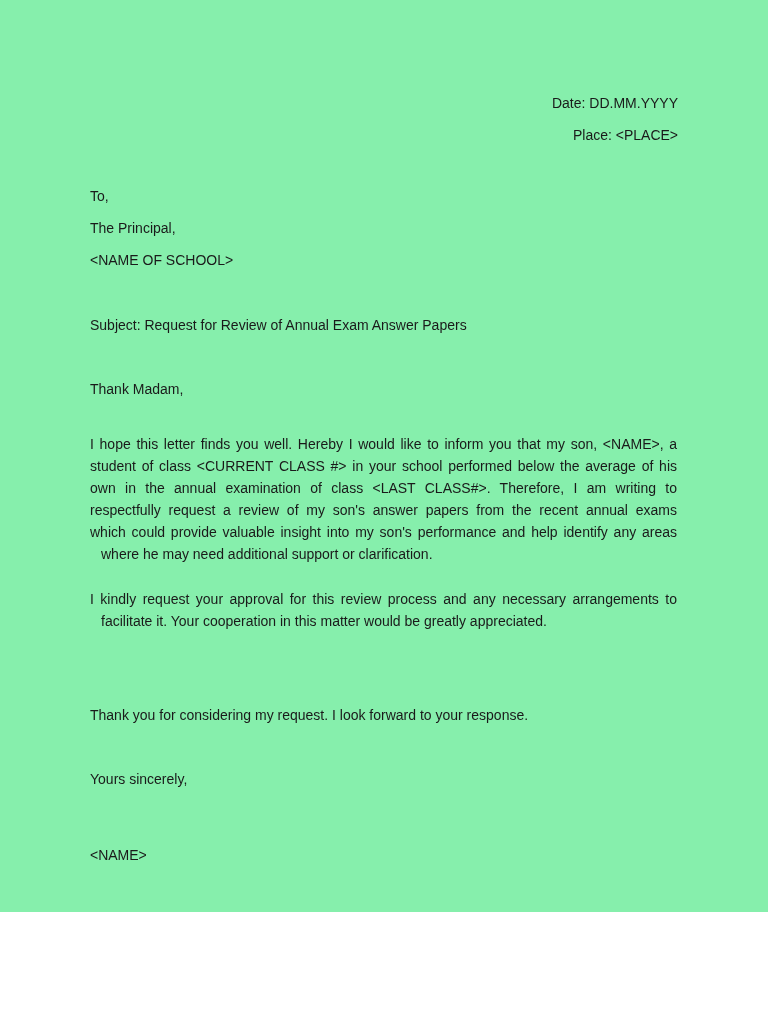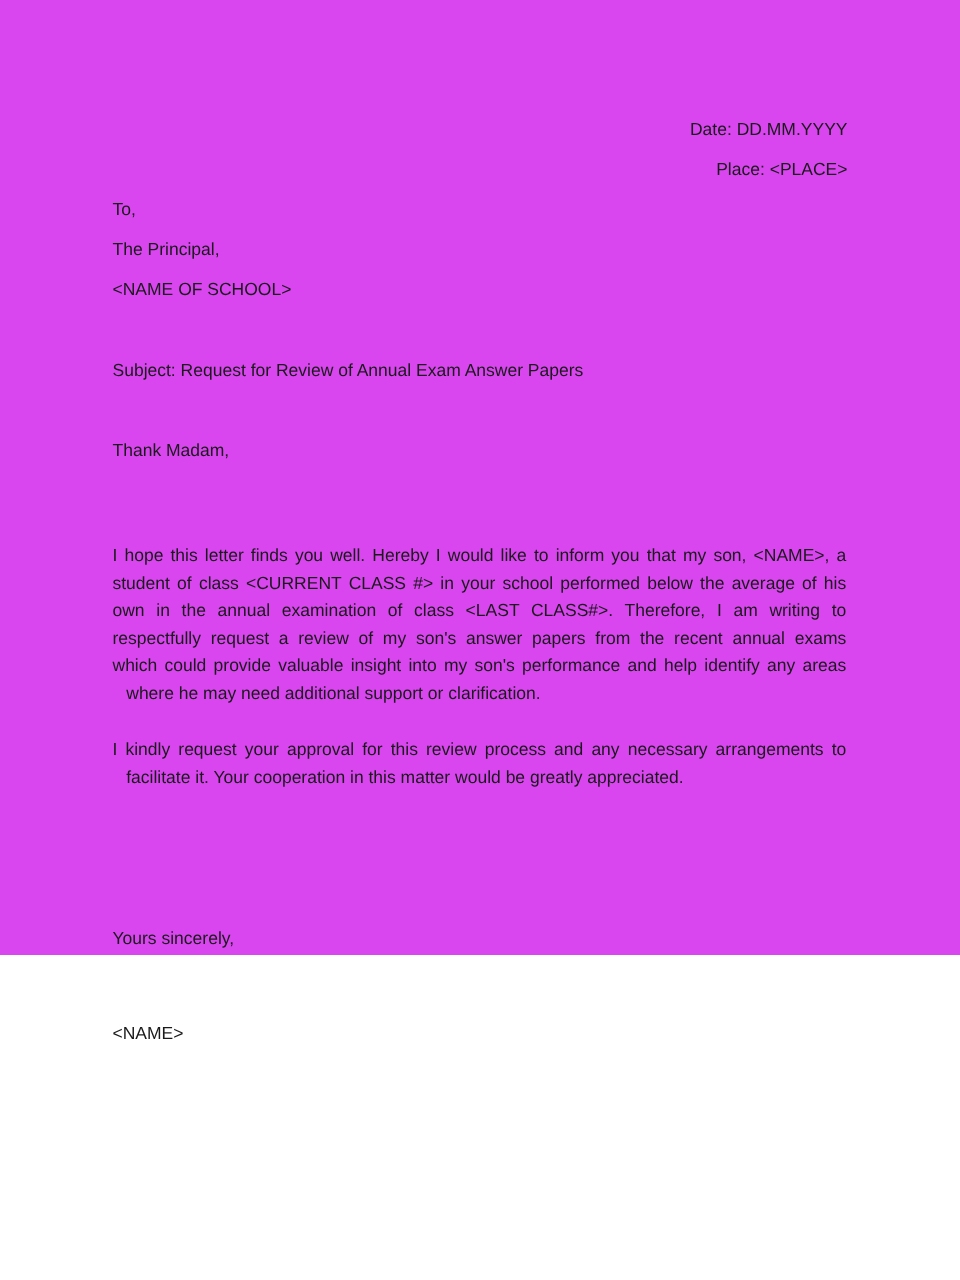--- a/index.html
+++ b/index.html
@@ -1,21 +1,21 @@
 <!DOCTYPE html>
 <html><head>
   <meta charset="utf-8">
   <style>
     html, body { margin: 0; padding: 0; background: #ffffff; }
     body { width: 768px; height: 1024px; position: relative; overflow: hidden;
       font-family: "Liberation Sans", sans-serif; color: #1a1a1a; font-size: 14px; }
-    .page { position: absolute; left: 0; top: 0; width: 768px; height: 764px; background: #d946ef; }
+    .page { position: absolute; left: 0; top: 0; width: 768px; height: 912px; background: #86efac; }
     .line { position: absolute; white-space: nowrap; line-height: 18px; }
     .right { right: 90px; text-align: right; }
-    .left { left: 90px; }
+    .left { left: 90px; margin-top: 29px; }
     .para { position: absolute; left: 90px; width: 587px; text-align: justify; line-height: 22px; }
     .para .jl { display: block; text-align: justify; text-align-last: justify; white-space: normal; }
     .para .last { display: block; text-align: left; margin-left: 11px; }
   </style>
 </head>
 <body>
 
 <div class="page">
   <div class="line right" style="top:94px;">Date: DD.MM.YYYY</div>
   <div class="line right" style="top:126px;">Place: &lt;PLACE&gt;</div>
@@ -35,16 +35,17 @@
     <span class="jl">respectfully request a review of my son's answer papers from the recent annual exams</span>
     <span class="jl">which could provide valuable insight into my son's performance and help identify any areas</span>
     <span class="last">where he may need additional support or clarification.</span>
   </div>
 
   <div class="para" style="top:588px;">
     <span class="jl">I kindly request your approval for this review process and any necessary arrangements to</span>
     <span class="last">facilitate it. Your cooperation in this matter would be greatly appreciated.</span>
   </div>
 
+  <div class="line left" style="top:677px;">Thank you for considering my request. I look forward to your response.</div>
 
   <div class="line left" style="top:741px;">Yours sincerely,</div>
   <div class="line left" style="top:817px;">&lt;NAME&gt;</div>
 </div>
 
 </body></html>

